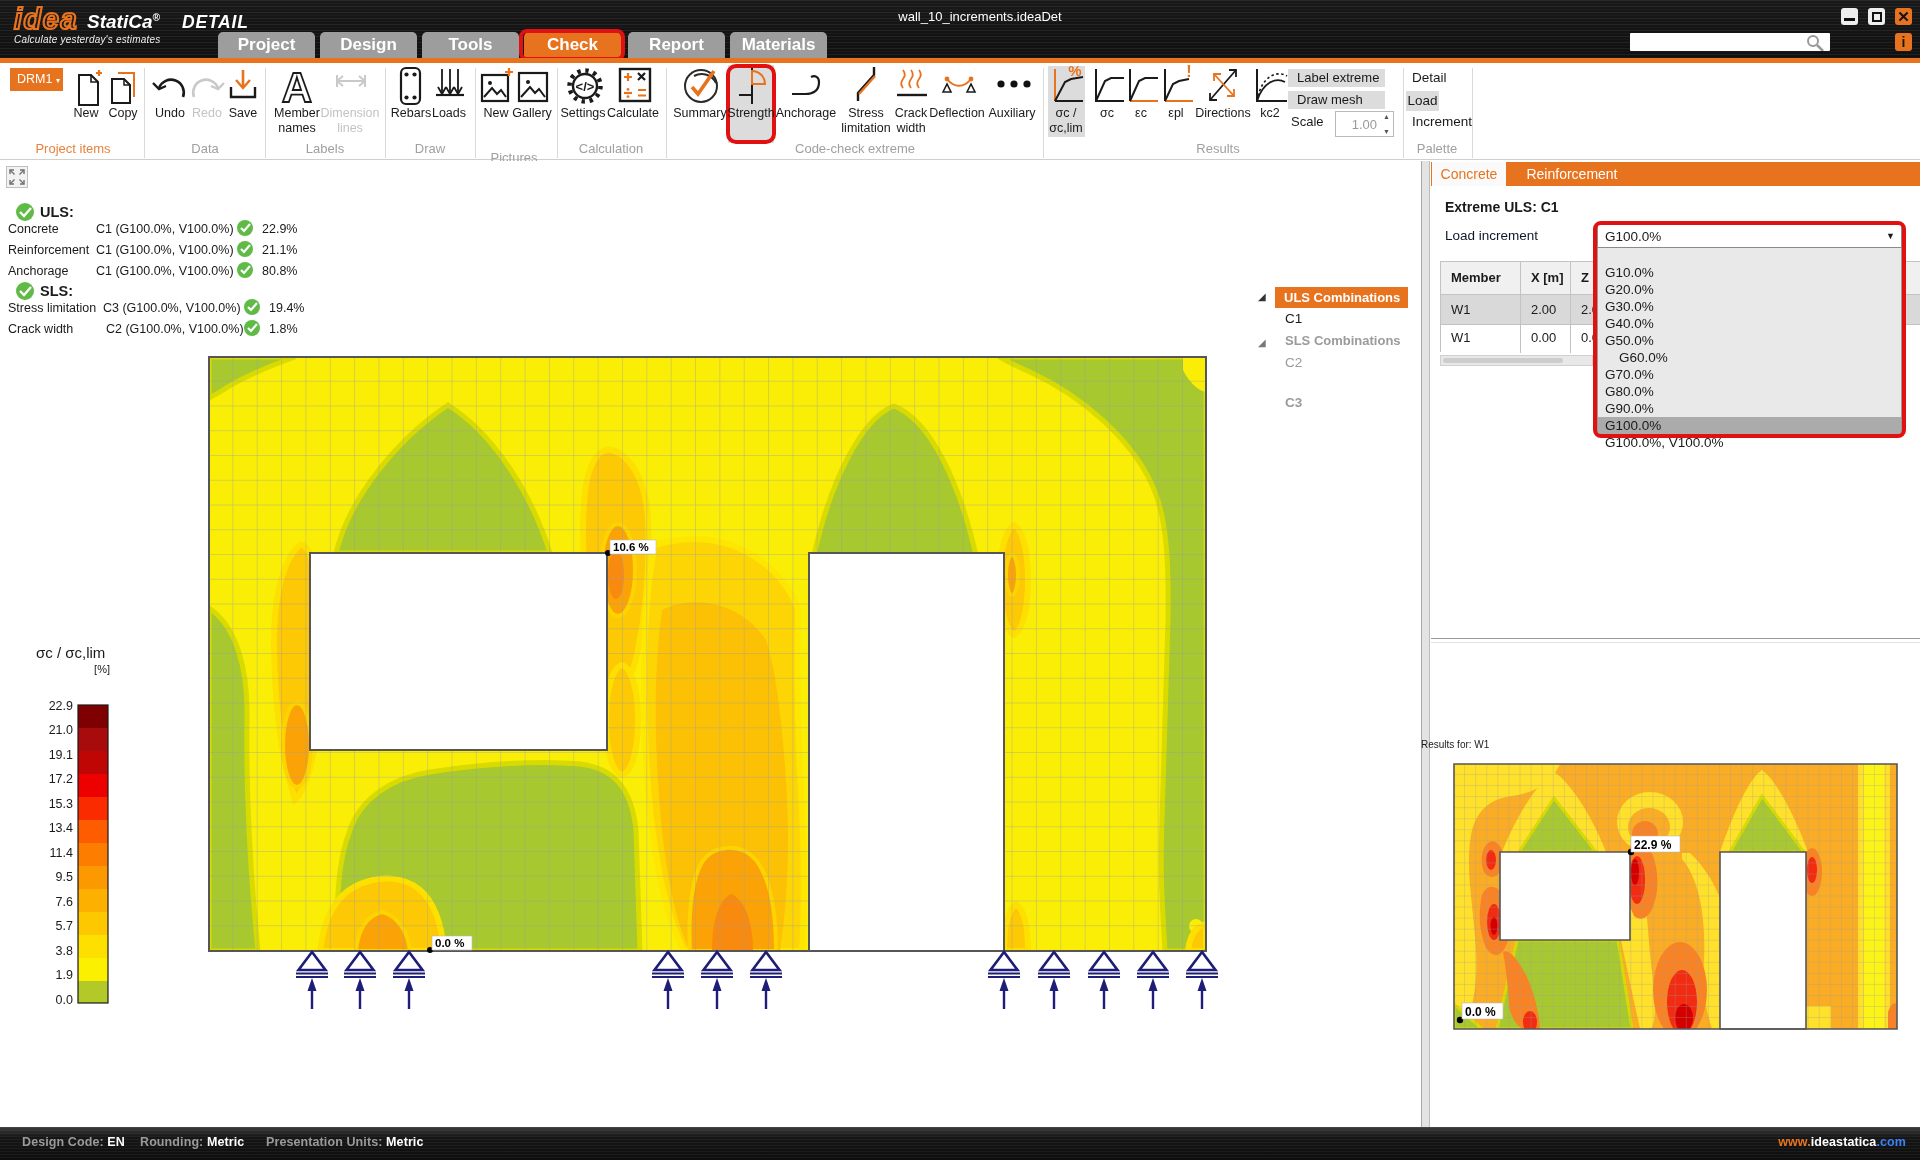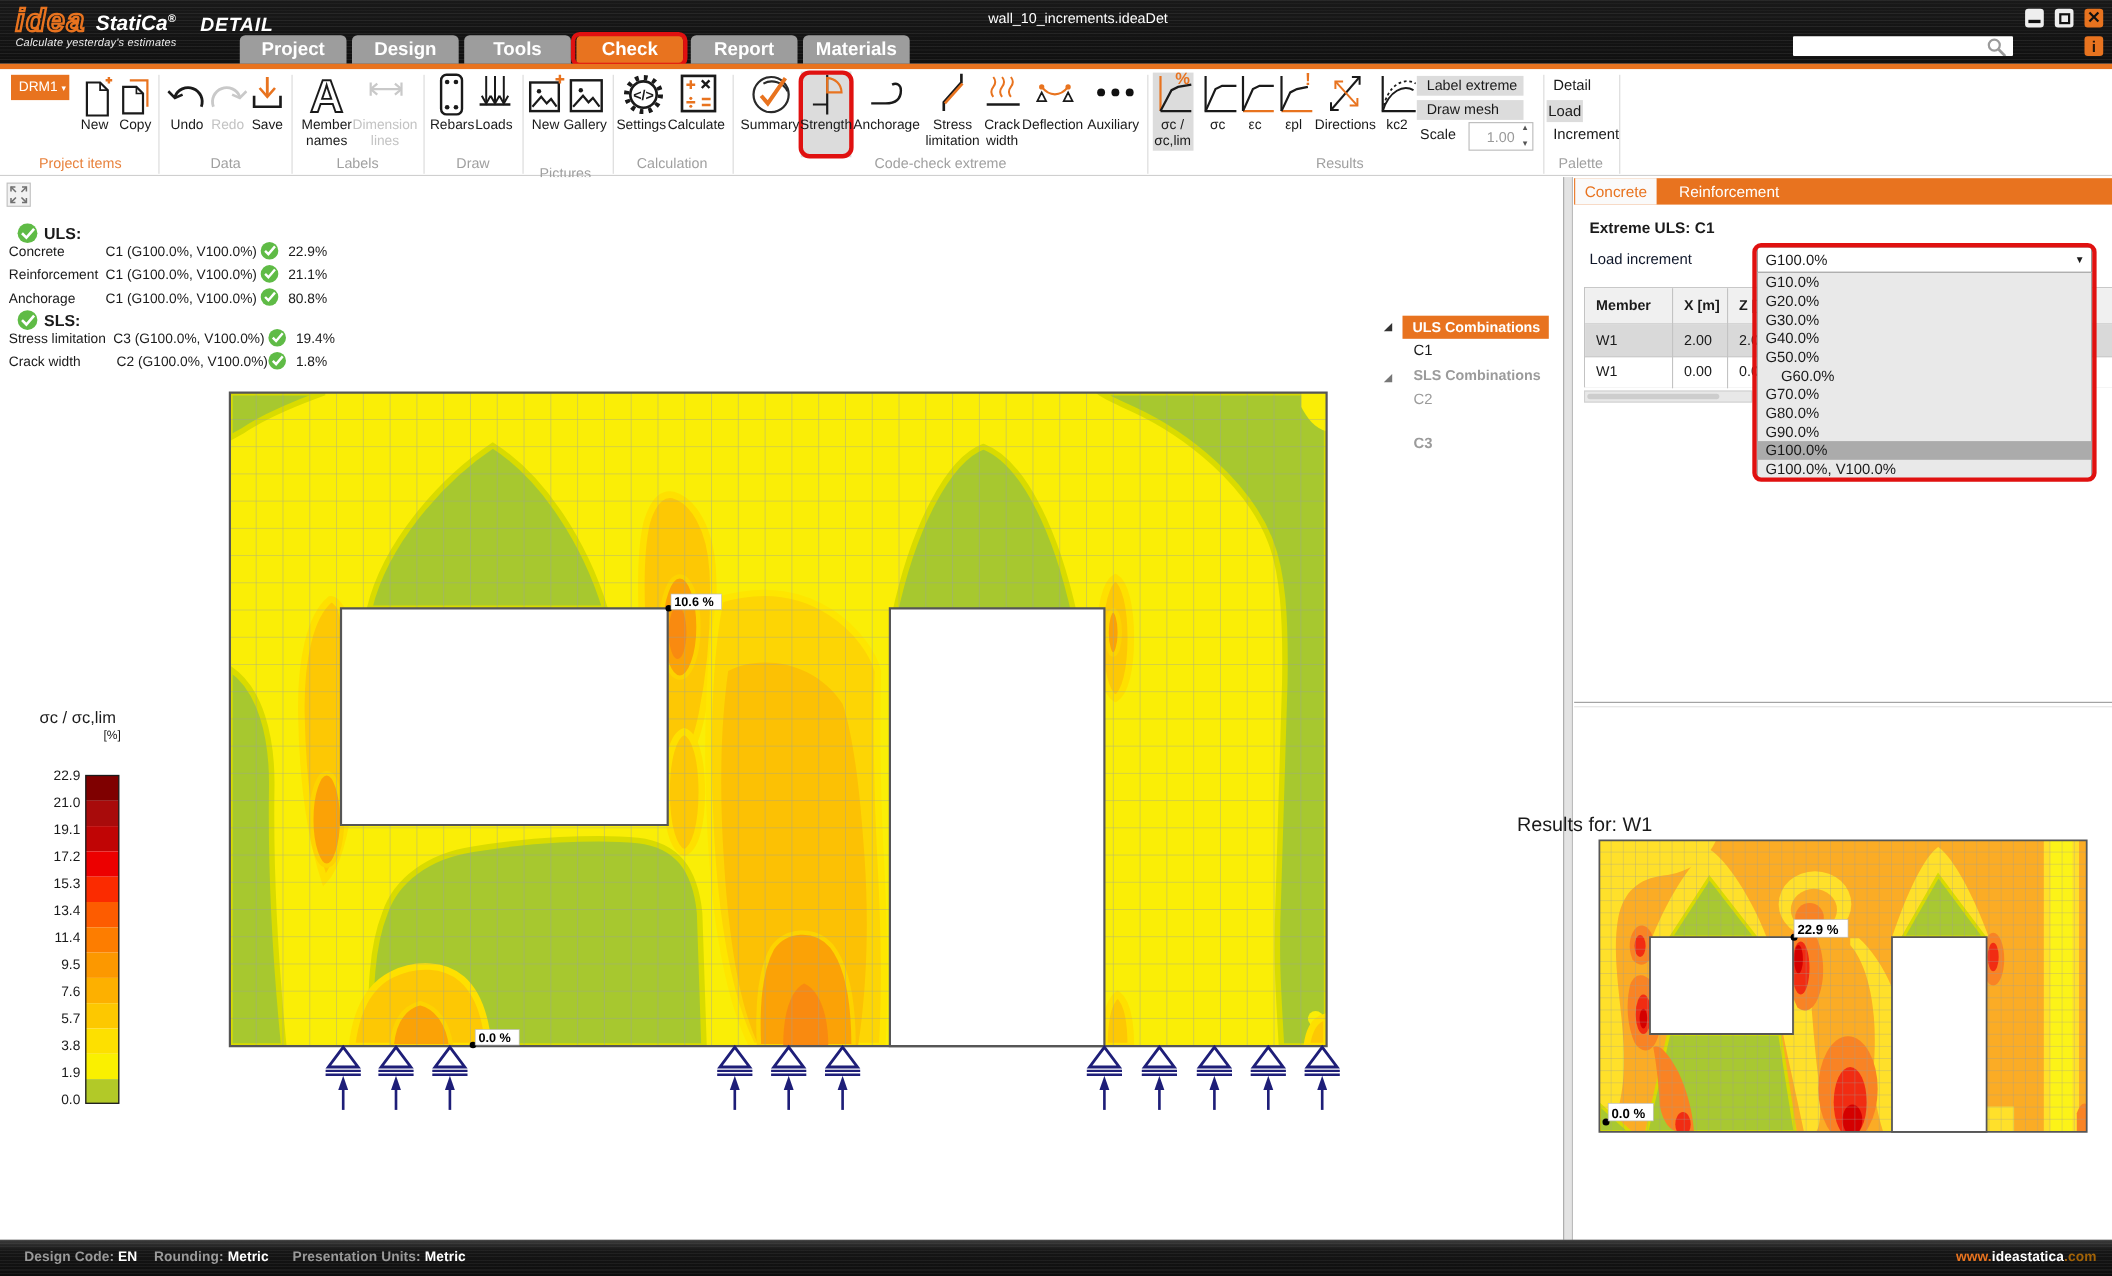--- a/index.html
+++ b/index.html
@@ -464,37 +464,37 @@
 </div>
 <div class="abs" style="left:1440px;top:355px;width:153px;height:11px;background:#e8e8e8;border:1px solid #d0d0d0;">
       <div style="position:absolute;left:2px;top:2px;width:120px;height:5px;background:#cdcdcd;border-radius:3px;"></div>
     </div>
 
 <div class="abs" style="left:1597px;top:224px;width:305px;height:24px;background:#fff;border:1px solid #8a8a8a;">
 <span style="position:absolute;left:7px;top:4px;font-size:13.5px;color:#1a1a1a;">G100.0%</span>
 <span style="position:absolute;right:6px;top:6px;font-size:9px;color:#1a1a1a;">▼</span>
     </div>
 <div class="abs" style="left:1597px;top:248px;width:305px;height:188px;background:#e9e9e9;border:1px solid #999;border-top:none;font-size:13.5px;color:#1a1a1a;">
-<div style="height:17px;padding-left:7px;line-height:17px;">G10.0%</div>
+<div style="height:17px;padding-left:7px;line-height:17px;margin-top:16px;">G10.0%</div>
 <div style="height:17px;padding-left:7px;line-height:17px;">G20.0%</div>
 <div style="height:17px;padding-left:7px;line-height:17px;">G30.0%</div>
 <div style="height:17px;padding-left:7px;line-height:17px;">G40.0%</div>
 <div style="height:17px;padding-left:7px;line-height:17px;">G50.0%</div>
 <div style="height:17px;padding-left:21px;line-height:17px;">G60.0%</div>
 <div style="height:17px;padding-left:7px;line-height:17px;">G70.0%</div>
 <div style="height:17px;padding-left:7px;line-height:17px;">G80.0%</div>
 <div style="height:17px;padding-left:7px;line-height:17px;">G90.0%</div>
 <div style="height:17px;padding-left:7px;line-height:17px;background:#ababab;">G100.0%</div>
 <div style="height:17px;padding-left:7px;line-height:17px;">G100.0%, V100.0%</div>
 </div>
 <div class="abs" style="left:1593px;top:221px;width:313px;height:217px;border:4px solid #e01110;border-radius:8px;"></div>
 
 <div class="abs" style="left:1431px;top:638px;width:489px;height:1px;background:#9a9a9a;"></div>
 <div class="abs" style="left:1431px;top:642px;width:489px;height:1px;background:#e2e2e2;"></div>
-<div class="abs" style="left:1379px;top:739px;font-size:18px;color:#1a1a1a;">Results for: W1</div>
+<div class="abs" style="left:1421px;top:739px;font-size:10px;color:#1a1a1a;">Results for: W1</div>
 
 <svg class="abs" style="left:1440px;top:750px;" width="480" height="290" viewBox="1440 750 480 290">
 <defs>
 <clipPath id="tclip">
           <path clip-rule="evenodd" d="M1454,764 H1897 V1029 H1454 Z M1500,852 H1630 V940 H1500 Z M1720,852 H1806 V1029 H1720 Z"></path>
         </clipPath>
 <pattern id="tmesh" width="11.08" height="11.04" patternUnits="userSpaceOnUse" x="1454" y="764">
 <path d="M11.08,0 V11.04 M0,11.04 H11.08" fill="none" stroke="#9a9a96" stroke-width="0.7" opacity="0.8"></path>
         </pattern>
 </defs>
@@ -556,13 +556,13 @@
 <text x="1465" y="1016">0.0 %</text>
 </g>
 </svg>
 
 <div class="abs" id="statusbar">
       <div class="tex"></div>
     </div>
 <div class="abs sbtext" style="left:22px;top:1135px;">Design Code: <b>EN</b></div>
 <div class="abs sbtext" style="left:140px;top:1135px;">Rounding: <b>Metric</b></div>
 <div class="abs sbtext" style="left:266px;top:1135px;">Presentation Units: <b>Metric</b></div>
-<div class="abs sbtext" style="right:14px;top:1135px;"><span style="color:#e8731f;">www.</span><b>ideastatica</b><span style="color:#a16207;">.com</span></div>
+<div class="abs sbtext" style="right:14px;top:1135px;"><span style="color:#e8731f;">www.</span><b>ideastatica</b><span style="color:#3b82f6;">.com</span></div>
 </div>
 </body></html>

